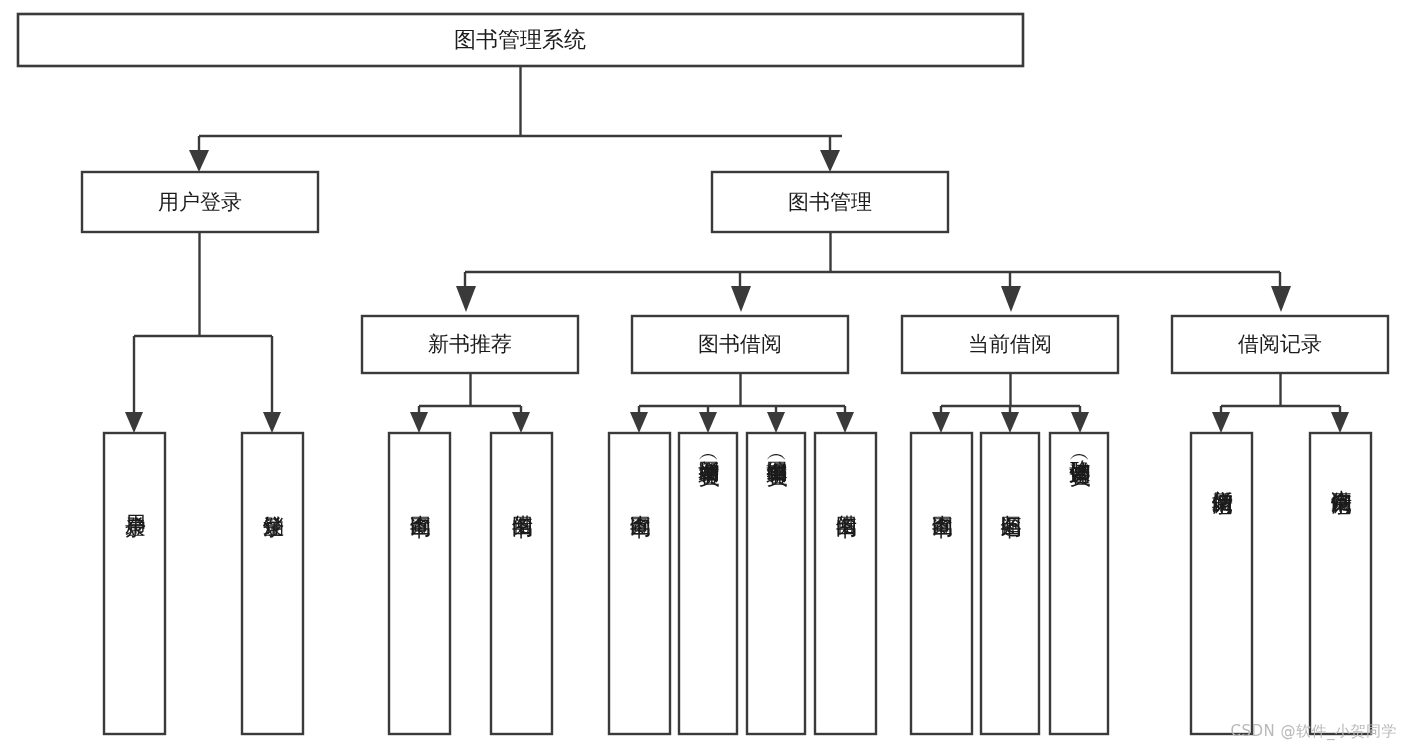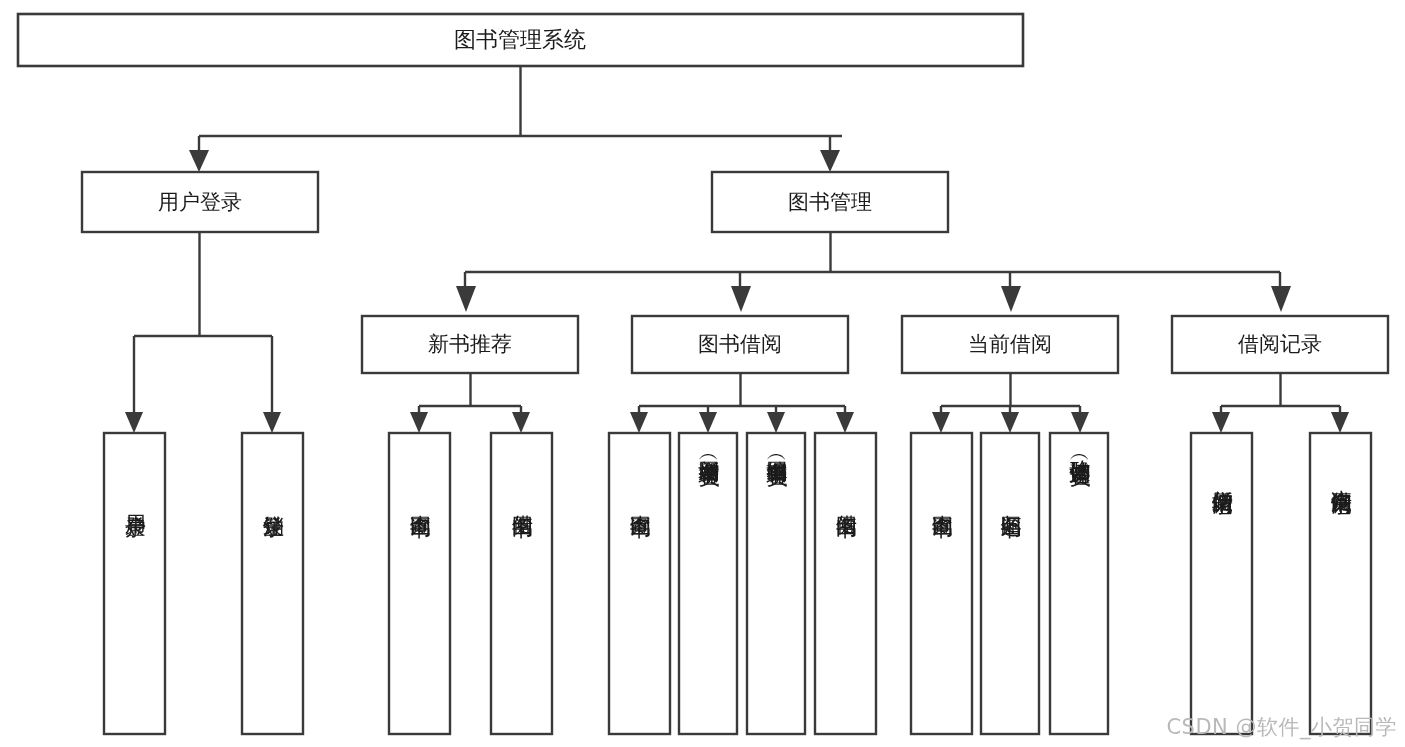--- a/index.html
+++ b/index.html
@@ -71,21 +71,21 @@
     line-height: 1.04;
     color: #1b1b1b;
     letter-spacing: 1px;
     white-space: nowrap;
   }
   .watermark {
     position: absolute;
     right: 8px;
     bottom: 6px;
     font-family: "DejaVu Sans", "Liberation Sans", sans-serif;
-    font-size: 21px;
+    font-size: 15px;
     color: #b9b9b9;
     letter-spacing: 0.5px;
     white-space: nowrap;
   }
 </style>
 </head>
 <body>
 
 <div id="diagram-root">
 

